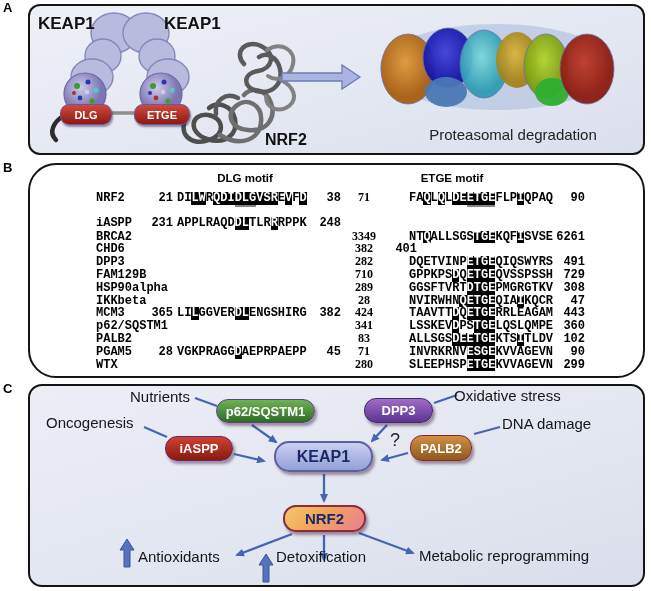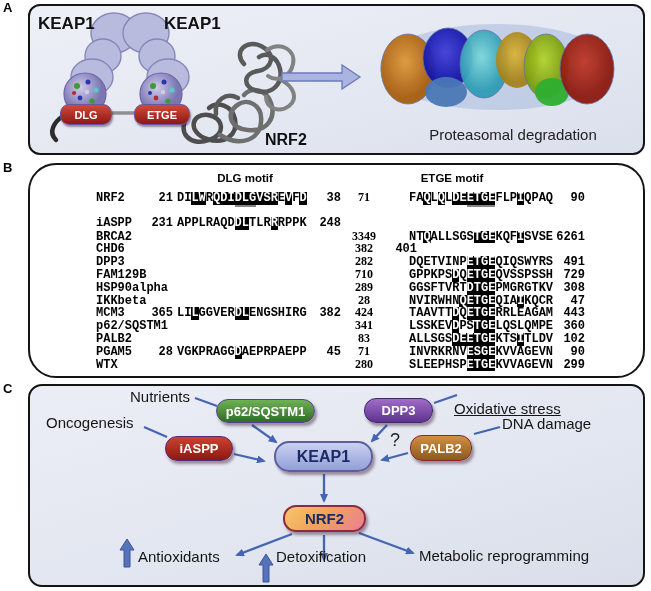--- a/index.html
+++ b/index.html
@@ -291,21 +291,21 @@
       <line x1="329" y1="147" x2="383" y2="167" marker-end="url(#ah)"></line>
     </g>
     <g fill="#5572ba" stroke="#3c549c" stroke-width="1">
       <polygon points="90,164 97,153 104,164 100,164 100,181 94,181 94,164"></polygon>
       <polygon points="229,179 236,168 243,179 239,179 239,196 233,196 233,179"></polygon>
     </g>
   </svg>
 
   <div class="ctx" style="left:100px;top:2px;">Nutrients</div>
   <div class="ctx" style="left:16px;top:28px;">Oncogenesis</div>
-  <div class="ctx" style="left:424px;top:14px;text-decoration:underline;">Oxidative stress</div>
+  <div class="ctx" style="left:424px;top:1px;">Oxidative stress</div>
   <div class="ctx" style="left:472px;top:29px;">DNA damage</div>
   <div class="qmark" style="left:360px;top:44px;">?</div>
 
   <div class="cpill pill-p62" style="left:186px;top:13px;width:99px;height:24px;">p62/SQSTM1</div>
   <div class="cpill pill-dpp3" style="left:334px;top:12px;width:69px;height:25px;">DPP3</div>
   <div class="cpill pill-iaspp" style="left:135px;top:50px;width:68px;height:25px;">iASPP</div>
   <div class="cpill pill-palb2" style="left:380px;top:49px;width:62px;height:26px;">PALB2</div>
   <div class="cpill pill-keap1" style="left:244px;top:55px;width:99px;height:31px;">KEAP1</div>
   <div class="cpill pill-nrf2" style="left:253px;top:119px;width:83px;height:27px;">NRF2</div>
 

